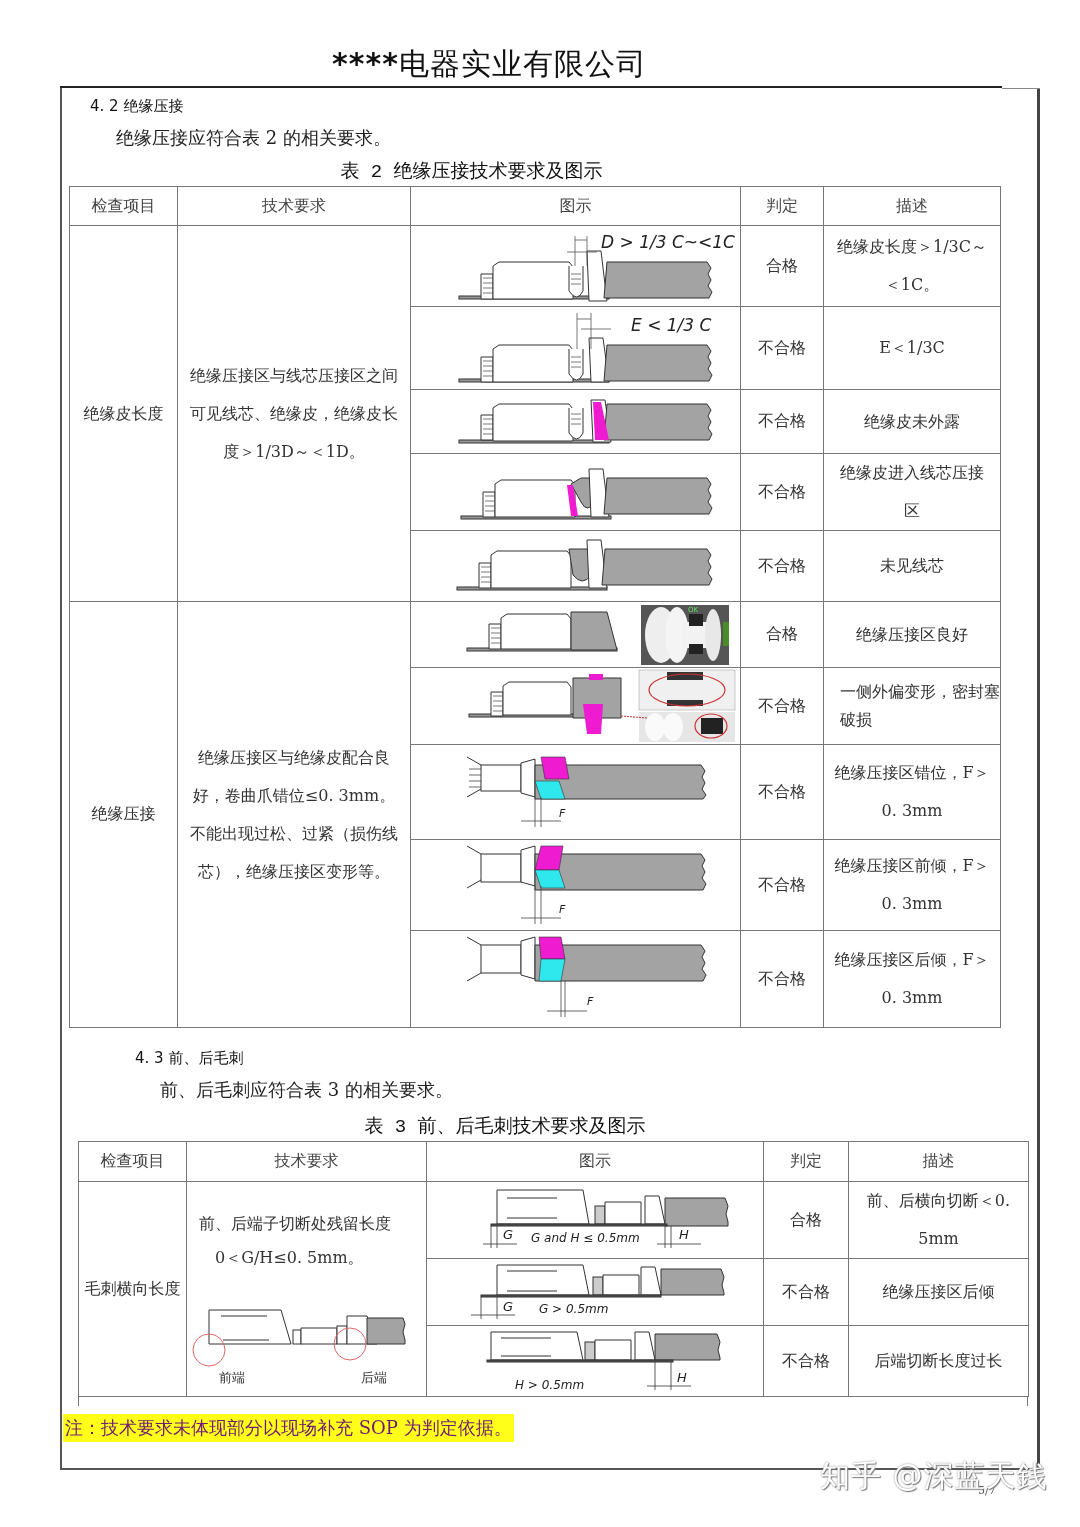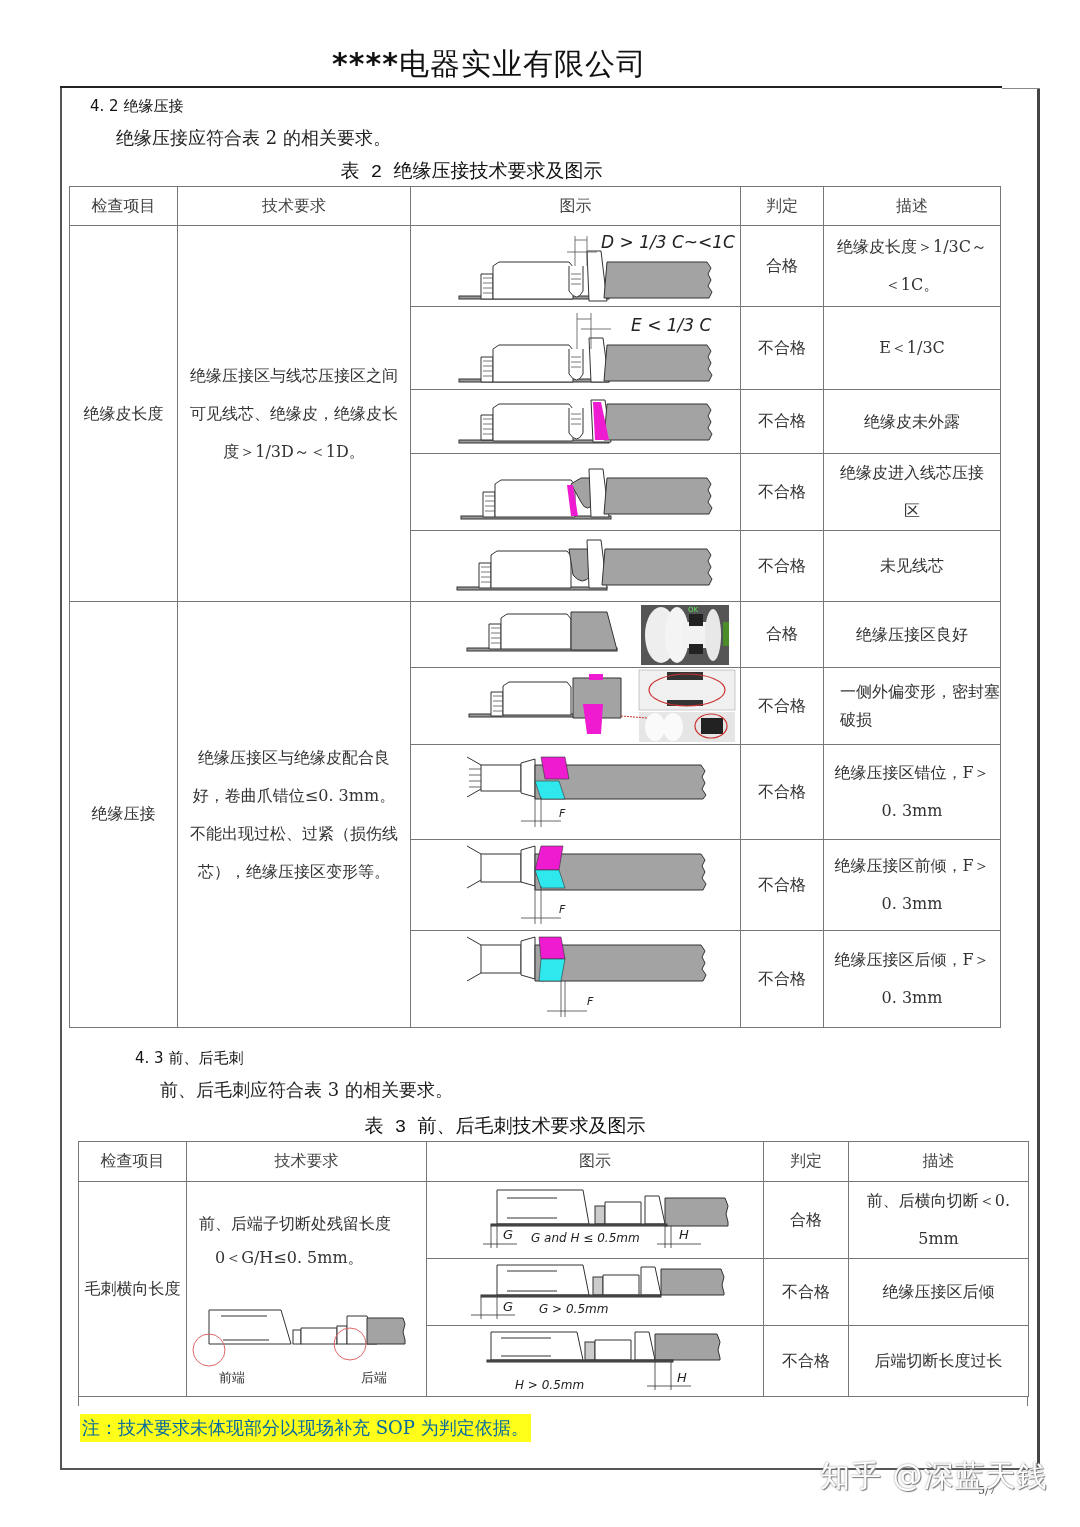--- a/index.html
+++ b/index.html
@@ -13,21 +13,21 @@
   .para{position:absolute;font-size:18px;color:#222;}
   .tcap{position:absolute;font-family:Liberation Mono, monospace;font-size:19px;color:#111;text-align:center;}
   table.t{position:absolute;border-collapse:collapse;table-layout:fixed;}
   table.t td,table.t th{border:1px solid #777;padding:0;text-align:center;vertical-align:middle;font-weight:normal;font-size:16px;color:#333;}
   table.t th{font-size:16px;color:#444;}
   .req{font-size:16px;line-height:38px;padding:0 10px !important;}
   .desc{font-size:16px;line-height:38px;}
   .desc-l{text-align:left !important;padding-left:16px !important;}
   .fig{position:relative;}
   .fig svg{position:absolute;left:0;top:0;}
-  .note{position:absolute;left:80px;top:1414px;background:#ffff1a;font-size:18px;padding:2px 2px;color:#0369a1;}
+  .note{position:absolute;left:63px;top:1414px;background:#ffff1a;font-size:18px;padding:2px 2px;color:#701a75;}
   .wm{position:absolute;left:820px;top:1456px;font-family:"DejaVu Sans","Liberation Sans",sans-serif;font-size:30px;color:#fff;text-shadow:0 0 2px #888,1px 1px 1px #777;letter-spacing:1px;}
   .pgno{position:absolute;left:978px;top:1484px;font-size:11px;color:#555;}
 </style>
 </head>
 <body>
 
 <div class="company"><b>****</b><span>电器实业有限公司</span></div>
 <div class="headline"></div>
 <div class="frame"></div>
 <div class="frame-top"></div>

